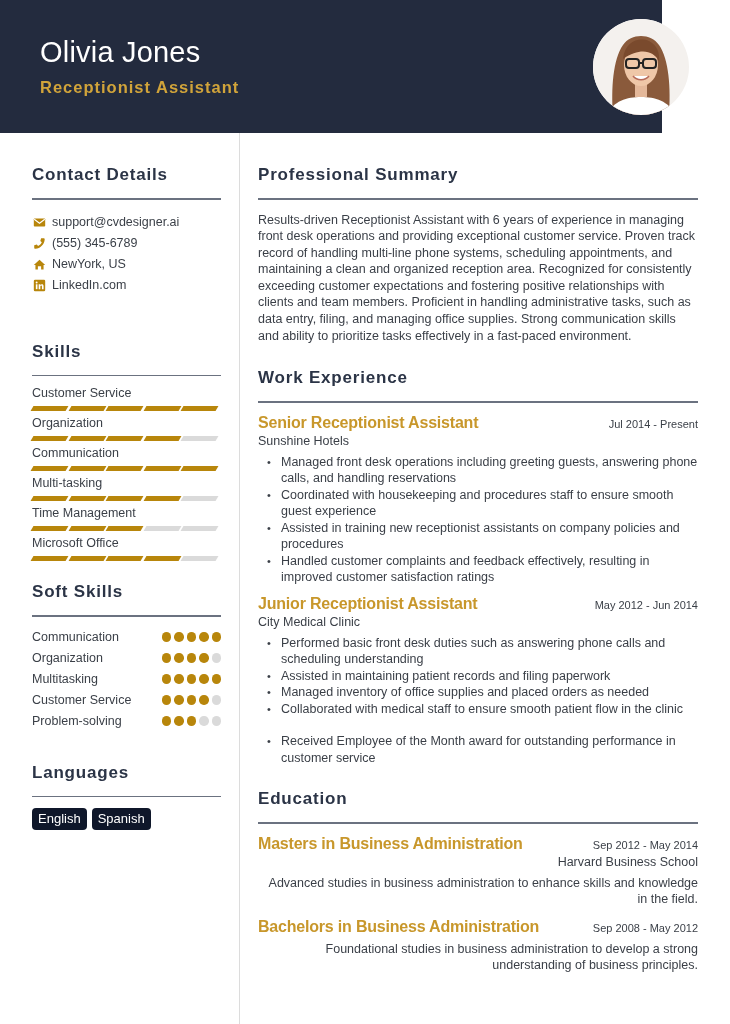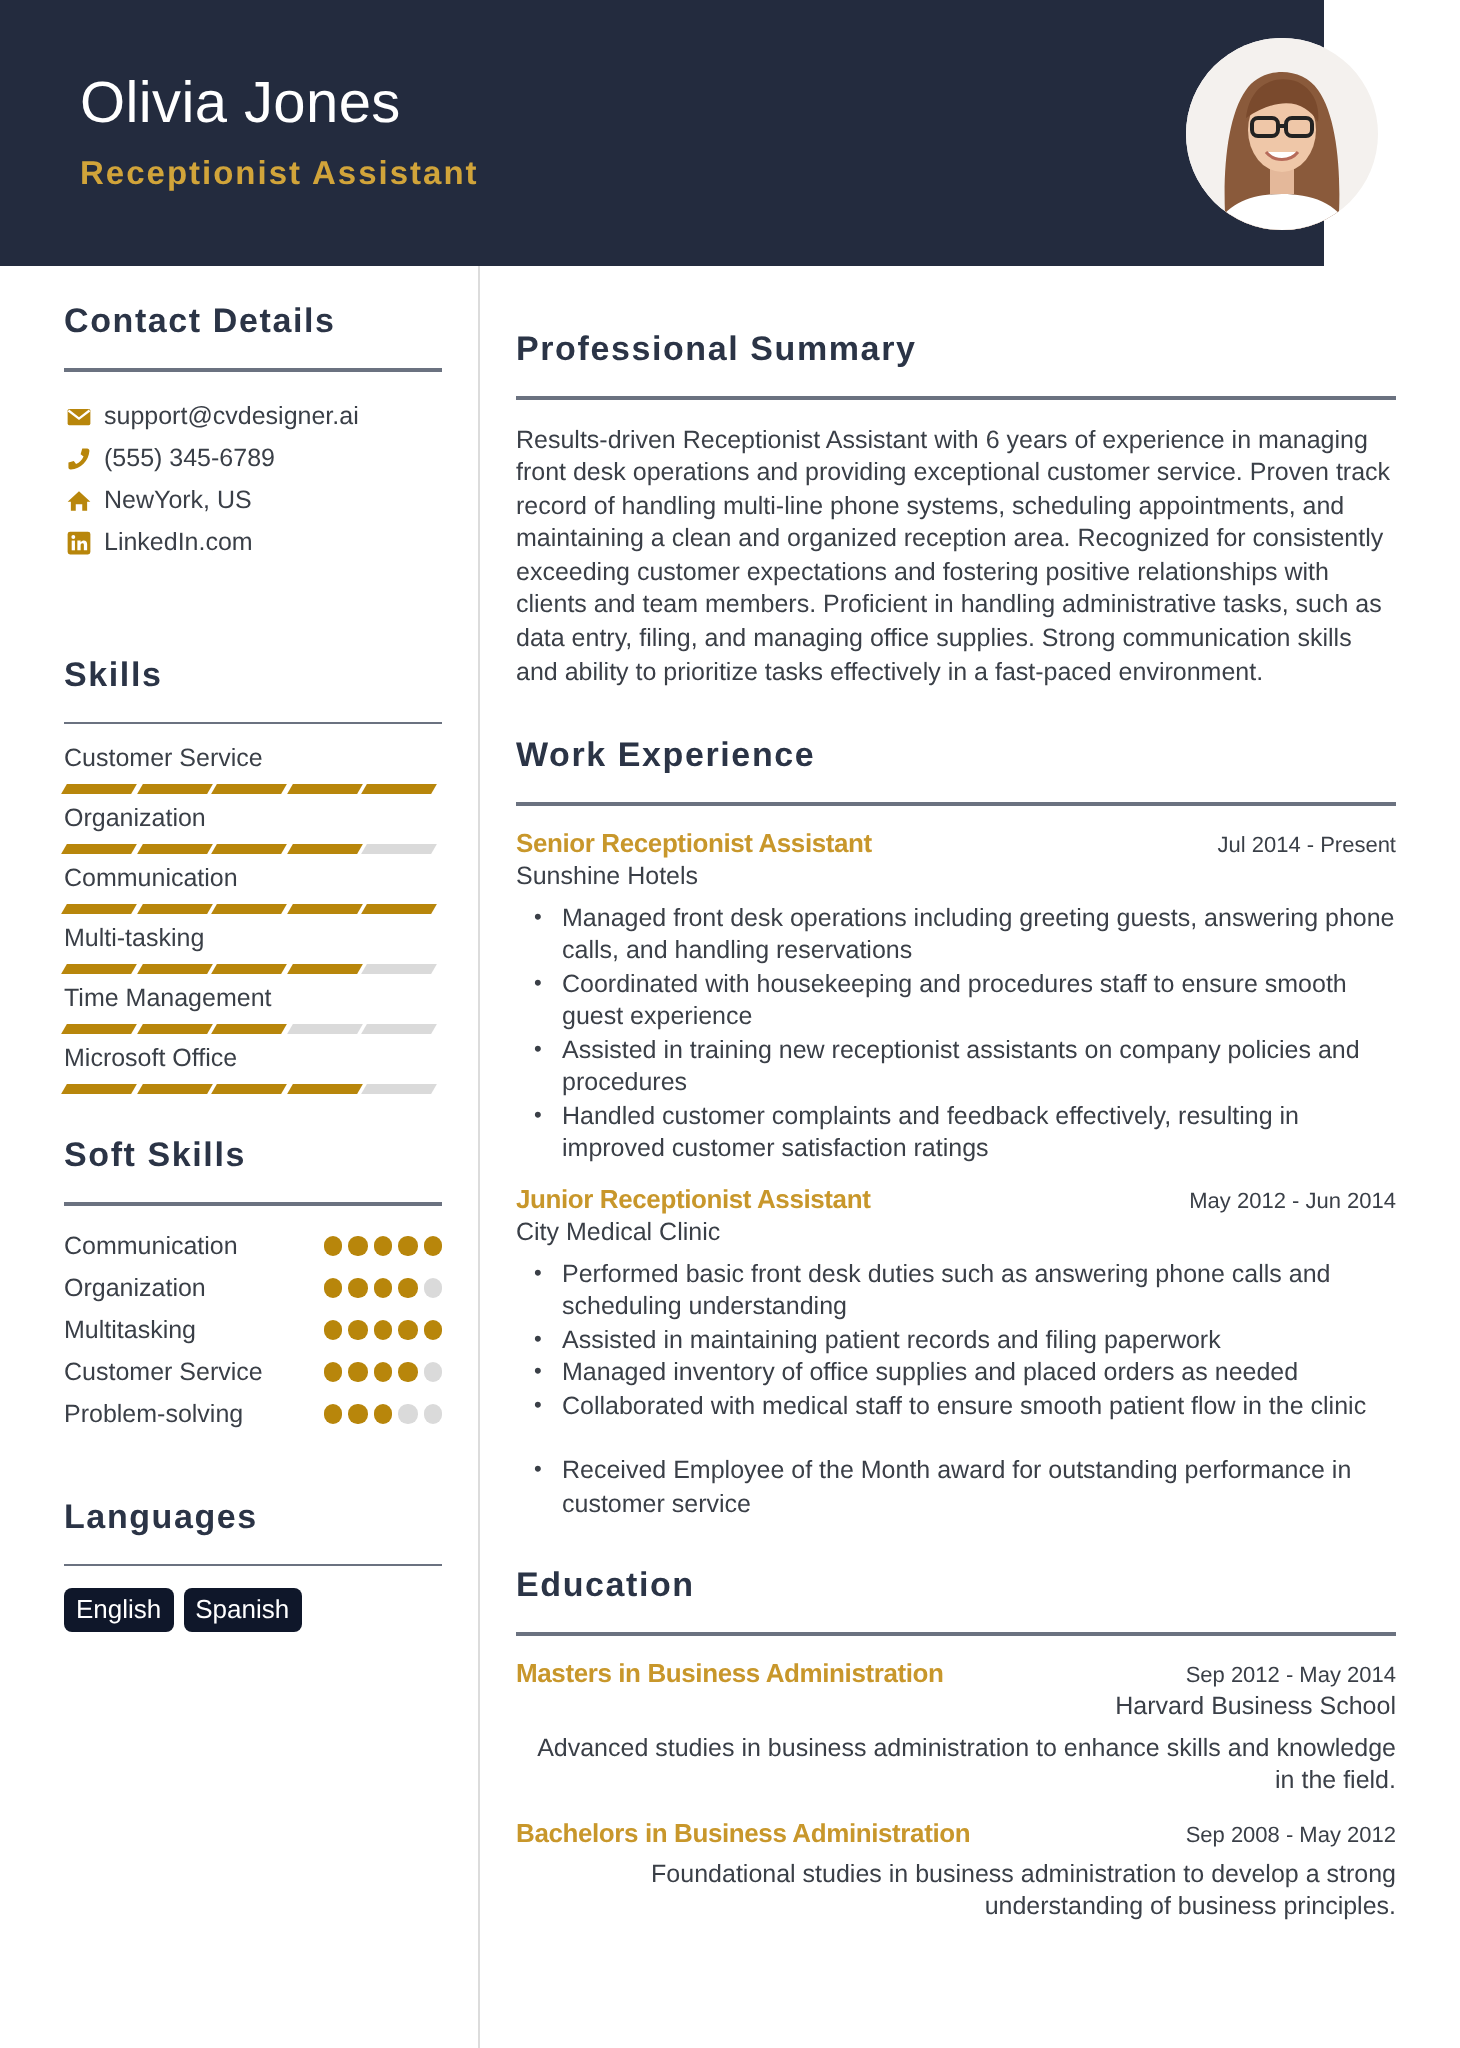--- a/index.html
+++ b/index.html
@@ -37,21 +37,21 @@
   .dots span { width: 9.5px; height: 9.5px; border-radius: 50%; background: #dadada; display: block; }
   .dots span.on { background: #b8860b; }
 
   .langs { display: flex; gap: 5px; margin-top: 11px; }
   .lang { background: #0f172a; color: #ffffff; font-size: 13px; font-weight: 500; padding: 3px 6px; border-radius: 4px; line-height: 16px; }
 
   .summary { margin-top: 12px; font-size: 12.5px; line-height: 16.6px; color: #3a3f47; }
 
   .job { margin-top: 11px; }
   .job-head { display: flex; justify-content: space-between; align-items: baseline; }
-  .job-title { font-size: 13px; font-weight: 700; color: #c8972b; letter-spacing: -0.2px; }
+  .job-title { font-size: 16px; font-weight: 700; color: #c8972b; letter-spacing: -0.2px; }
   .job-date { font-size: 11px; color: #3a3f47; }
   .job-org { font-size: 12.5px; color: #3a3f47; margin-top: 1px; line-height: 16px; }
   .bullets { margin-top: 5px; padding-left: 23px; list-style: none; }
   .bullets li { position: relative; font-size: 12.5px; line-height: 16.5px; color: #3a3f47; }
   .bullets li::before { content: "•"; position: absolute; left: -14px; top: 0; font-size: 11px; }
   .bullets li.gap { margin-top: 16px; }
 
   .edu { margin-top: 11px; text-align: right; }
   .edu-desc { font-size: 12.5px; line-height: 16.5px; color: #3a3f47; margin-top: 5px; }
 </style>
@@ -74,21 +74,21 @@
       <line x1="46" y1="44" x2="50" y2="44" stroke="#222" stroke-width="2"></line>
       <path d="M40 57 C44 62 52 62 56 57" fill="#ffffff" stroke="#b76b5a" stroke-width="1.5"></path>
     </svg>
   </div>
 </div>
 
 <div class="col-divider"></div>
 
 <div class="left">
 
-  <section style="margin-top:15px;">
+  <section style="margin-top:29px;">
     <div class="sec-title">Contact Details</div>
     <div class="sec-rule"></div>
     <div class="contact-list">
       <div class="contact-item">
         <span class="ico">
           <svg viewBox="0 0 16 16">
               <rect x="1" y="3" width="14" height="10" rx="1" fill="#b8860b"></rect>
               <path d="M1.5 4 L8 9 L14.5 4" fill="none" stroke="#fff" stroke-width="1.4"></path>
             </svg>
         </span>

